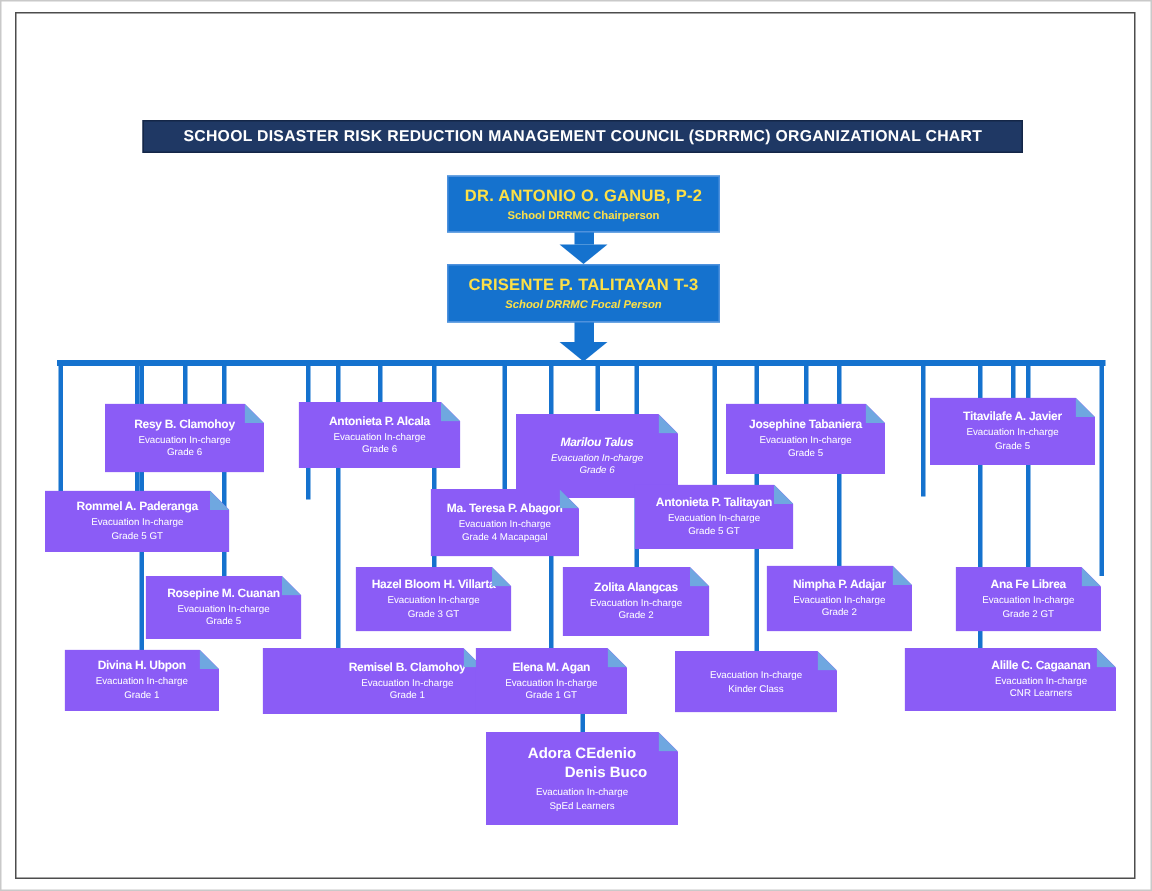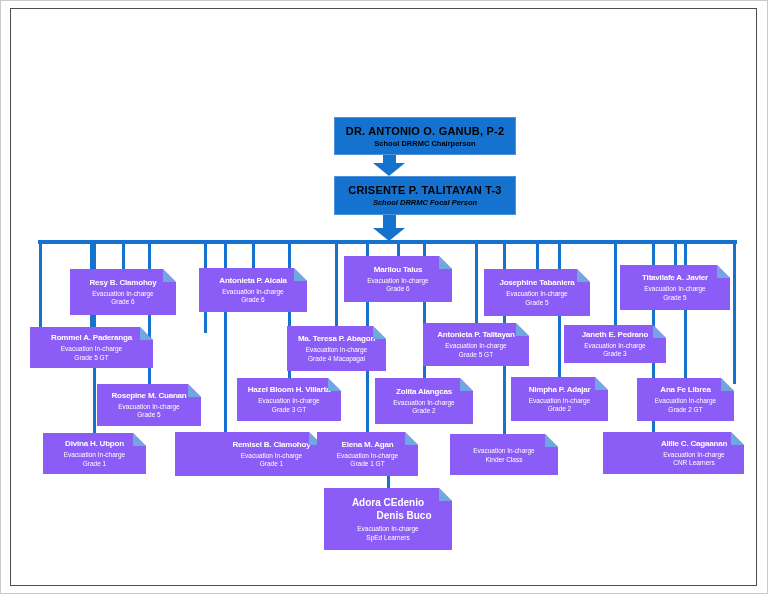--- a/index.html
+++ b/index.html
@@ -6,23 +6,23 @@
   .page{position:relative;width:768px;height:594px;background:#ffffff;overflow:hidden;
         font-family:"Liberation Sans",sans-serif;}
   .frame-outer{position:absolute;left:0;top:0;width:766px;height:592px;border:1px solid #c9c9c9;}
   .frame-inner{position:absolute;left:10px;top:8px;width:745px;height:576px;border:1px solid #4d4d4d;}
 
   .title-bar{position:absolute;left:95px;top:80px;width:585px;height:20px;background:#1F3864;
              border:1px solid #142串647;border:1px solid #142647;color:#ffffff;font-weight:bold;
              font-size:10.5px;display:flex;align-items:center;justify-content:center;
              letter-spacing:0.2px;white-space:nowrap;}
 
-  .tbox{position:absolute;background:#1572CE;border:1px solid #4e91dd;color:#000000;
+  .tbox{position:absolute;background:#1572CE;border:1px solid #4e91dd;color:#fde047;
         display:flex;flex-direction:column;align-items:center;justify-content:center;
-        text-align:center;z-index:3;margin-left:36px;}
+        text-align:center;z-index:3;}
   .tbox .name{font-size:11px;font-weight:bold;letter-spacing:0.2px;white-space:nowrap;}
   .tbox .sub{font-size:7.5px;font-weight:bold;margin-top:2px;white-space:nowrap;}
   .tbox .sub.italic{font-style:italic;}
 
   .obox{position:absolute;background:#8b5cf6;color:#ffffff;z-index:3;
         clip-path:polygon(0 0,calc(100% - 13px) 0,100% 13px,100% 100%,0 100%);
         display:flex;flex-direction:column;align-items:center;justify-content:center;
         text-align:center;line-height:1.2;}
   .fold{position:absolute;top:0;right:0;width:13px;height:13px;background:#6FA7E0;
         clip-path:polygon(0 0,100% 100%,0 100%);}
@@ -41,20 +41,23 @@
   .arrow .head{width:0;height:0;border-left:16px solid transparent;
                border-right:16px solid transparent;border-top:13px solid #1572CE;}
 </style>
 </head>
 <body>
 
 <div class="page">
   <div class="frame-outer"></div>
   <div class="frame-inner"></div>
 
+  <div class="title-bar">
+    <span>SCHOOL DISASTER RISK REDUCTION MANAGEMENT COUNCIL (SDRRMC) ORGANIZATIONAL CHART</span>
+  </div>
 
   <div class="hline" style="left:38px;top:240px;width:699px;"></div>
 
   <div class="vline" style="left:39px;top:241px;height:92px;"></div>
   <div class="vline" style="left:733px;top:241px;height:143px;"></div>
 
   <div class="vline" style="left:122px;top:241px;height:34px;"></div>
   <div class="vline" style="left:252px;top:241px;height:33px;"></div>
   <div class="vline" style="left:397px;top:241px;height:33px;"></div>
   <div class="vline" style="left:536px;top:241px;height:34px;"></div>
@@ -105,21 +108,21 @@
     <span class="name">Resy B. Clamohoy</span>
     <span class="sub">Evacuation In-charge</span>
     <span class="sub2">Grade 6</span>
   </div>
   <div class="obox" style="left:199px;top:268px;width:108px;height:44px;">
     <span class="fold"></span>
     <span class="name">Antonieta P. Alcala</span>
     <span class="sub">Evacuation In-charge</span>
     <span class="sub2">Grade 6</span>
   </div>
-  <div class="obox" style="left:344px;top:256px;width:108px;height:46px;">
+  <div class="obox" style="left:344px;top:276px;width:108px;height:56px;font-style:italic;">
     <span class="fold"></span>
     <span class="name">Marilou Talus</span>
     <span class="sub">Evacuation In-charge</span>
     <span class="sub2">Grade 6</span>
   </div>
   <div class="obox" style="left:484px;top:269px;width:106px;height:47px;">
     <span class="fold"></span>
     <span class="name">Josephine Tabaniera</span>
     <span class="sub">Evacuation In-charge</span>
     <span class="sub2">Grade 5</span>
@@ -141,26 +144,20 @@
     <span class="fold"></span>
     <span class="name">Ma. Teresa P. Abagon</span>
     <span class="sub">Evacuation In-charge</span>
     <span class="sub2">Grade 4 Macapagal</span>
   </div>
   <div class="obox" style="left:423px;top:323px;width:106px;height:43px;">
     <span class="fold"></span>
     <span class="name">Antonieta P. Talitayan</span>
     <span class="sub">Evacuation In-charge</span>
     <span class="sub2">Grade 5 GT</span>
-  </div>
-  <div class="obox" style="left:564px;top:325px;width:102px;height:38px;">
-    <span class="fold"></span>
-    <span class="name">Janeth E. Pedrano</span>
-    <span class="sub">Evacuation In-charge</span>
-    <span class="sub2">Grade 3</span>
   </div>
 
   <div class="obox" style="left:97px;top:384px;width:104px;height:42px;">
     <span class="fold"></span>
     <span class="name">Rosepine M. Cuanan</span>
     <span class="sub">Evacuation In-charge</span>
     <span class="sub2">Grade 5</span>
   </div>
   <div class="obox" style="left:237px;top:378px;width:104px;height:43px;">
     <span class="fold"></span>

